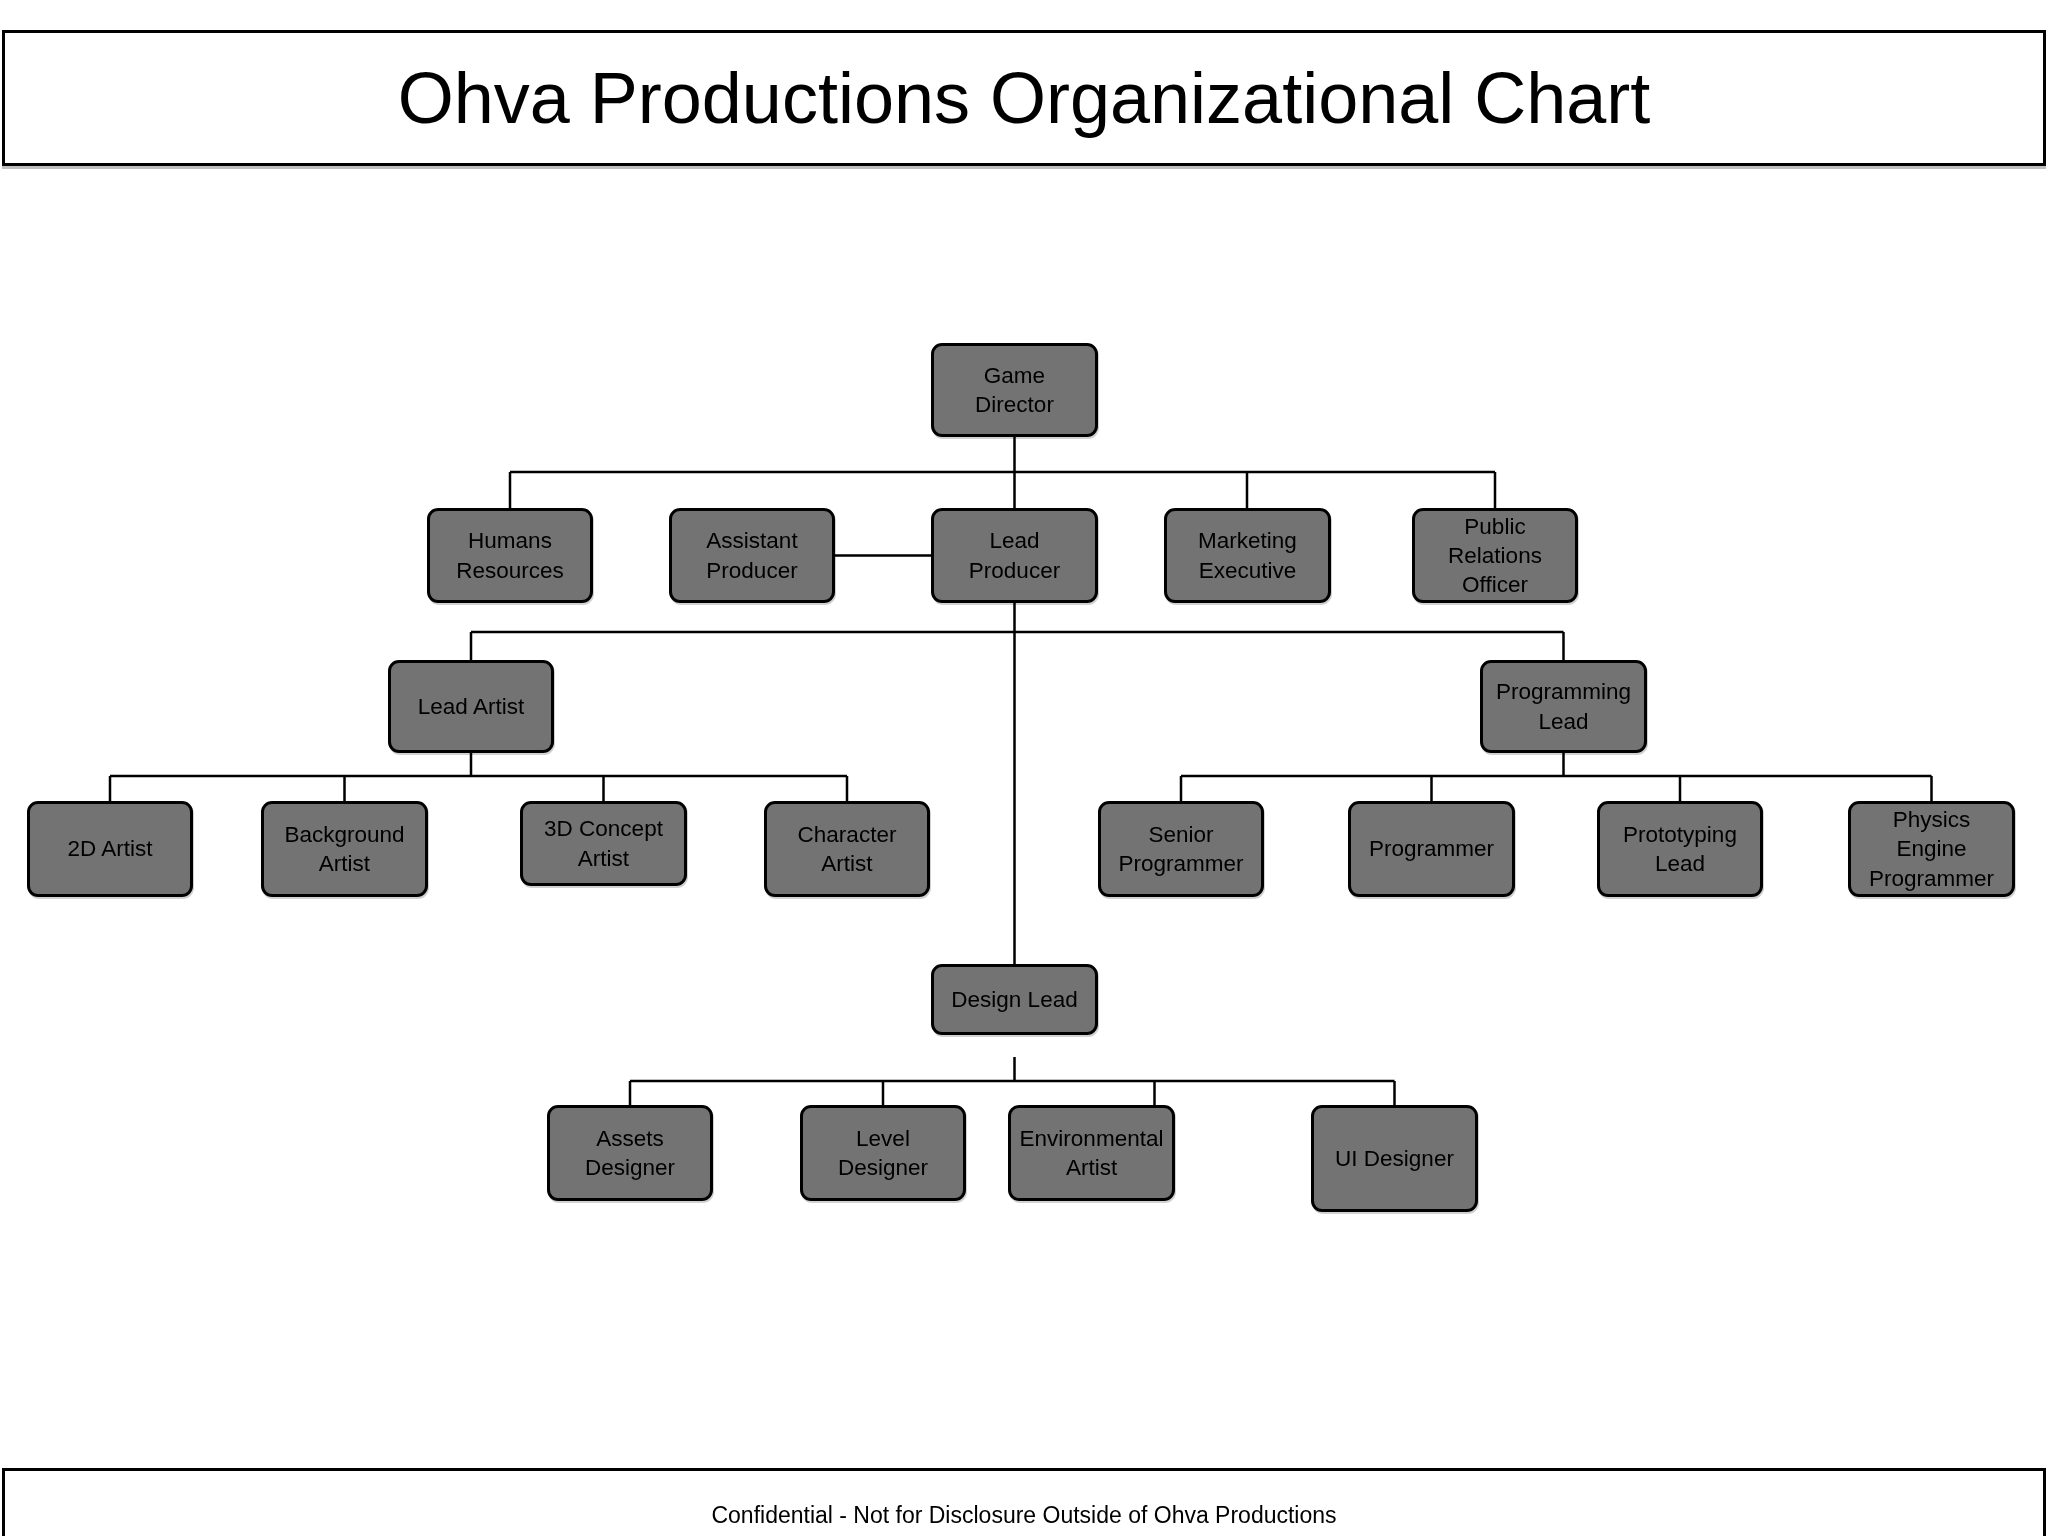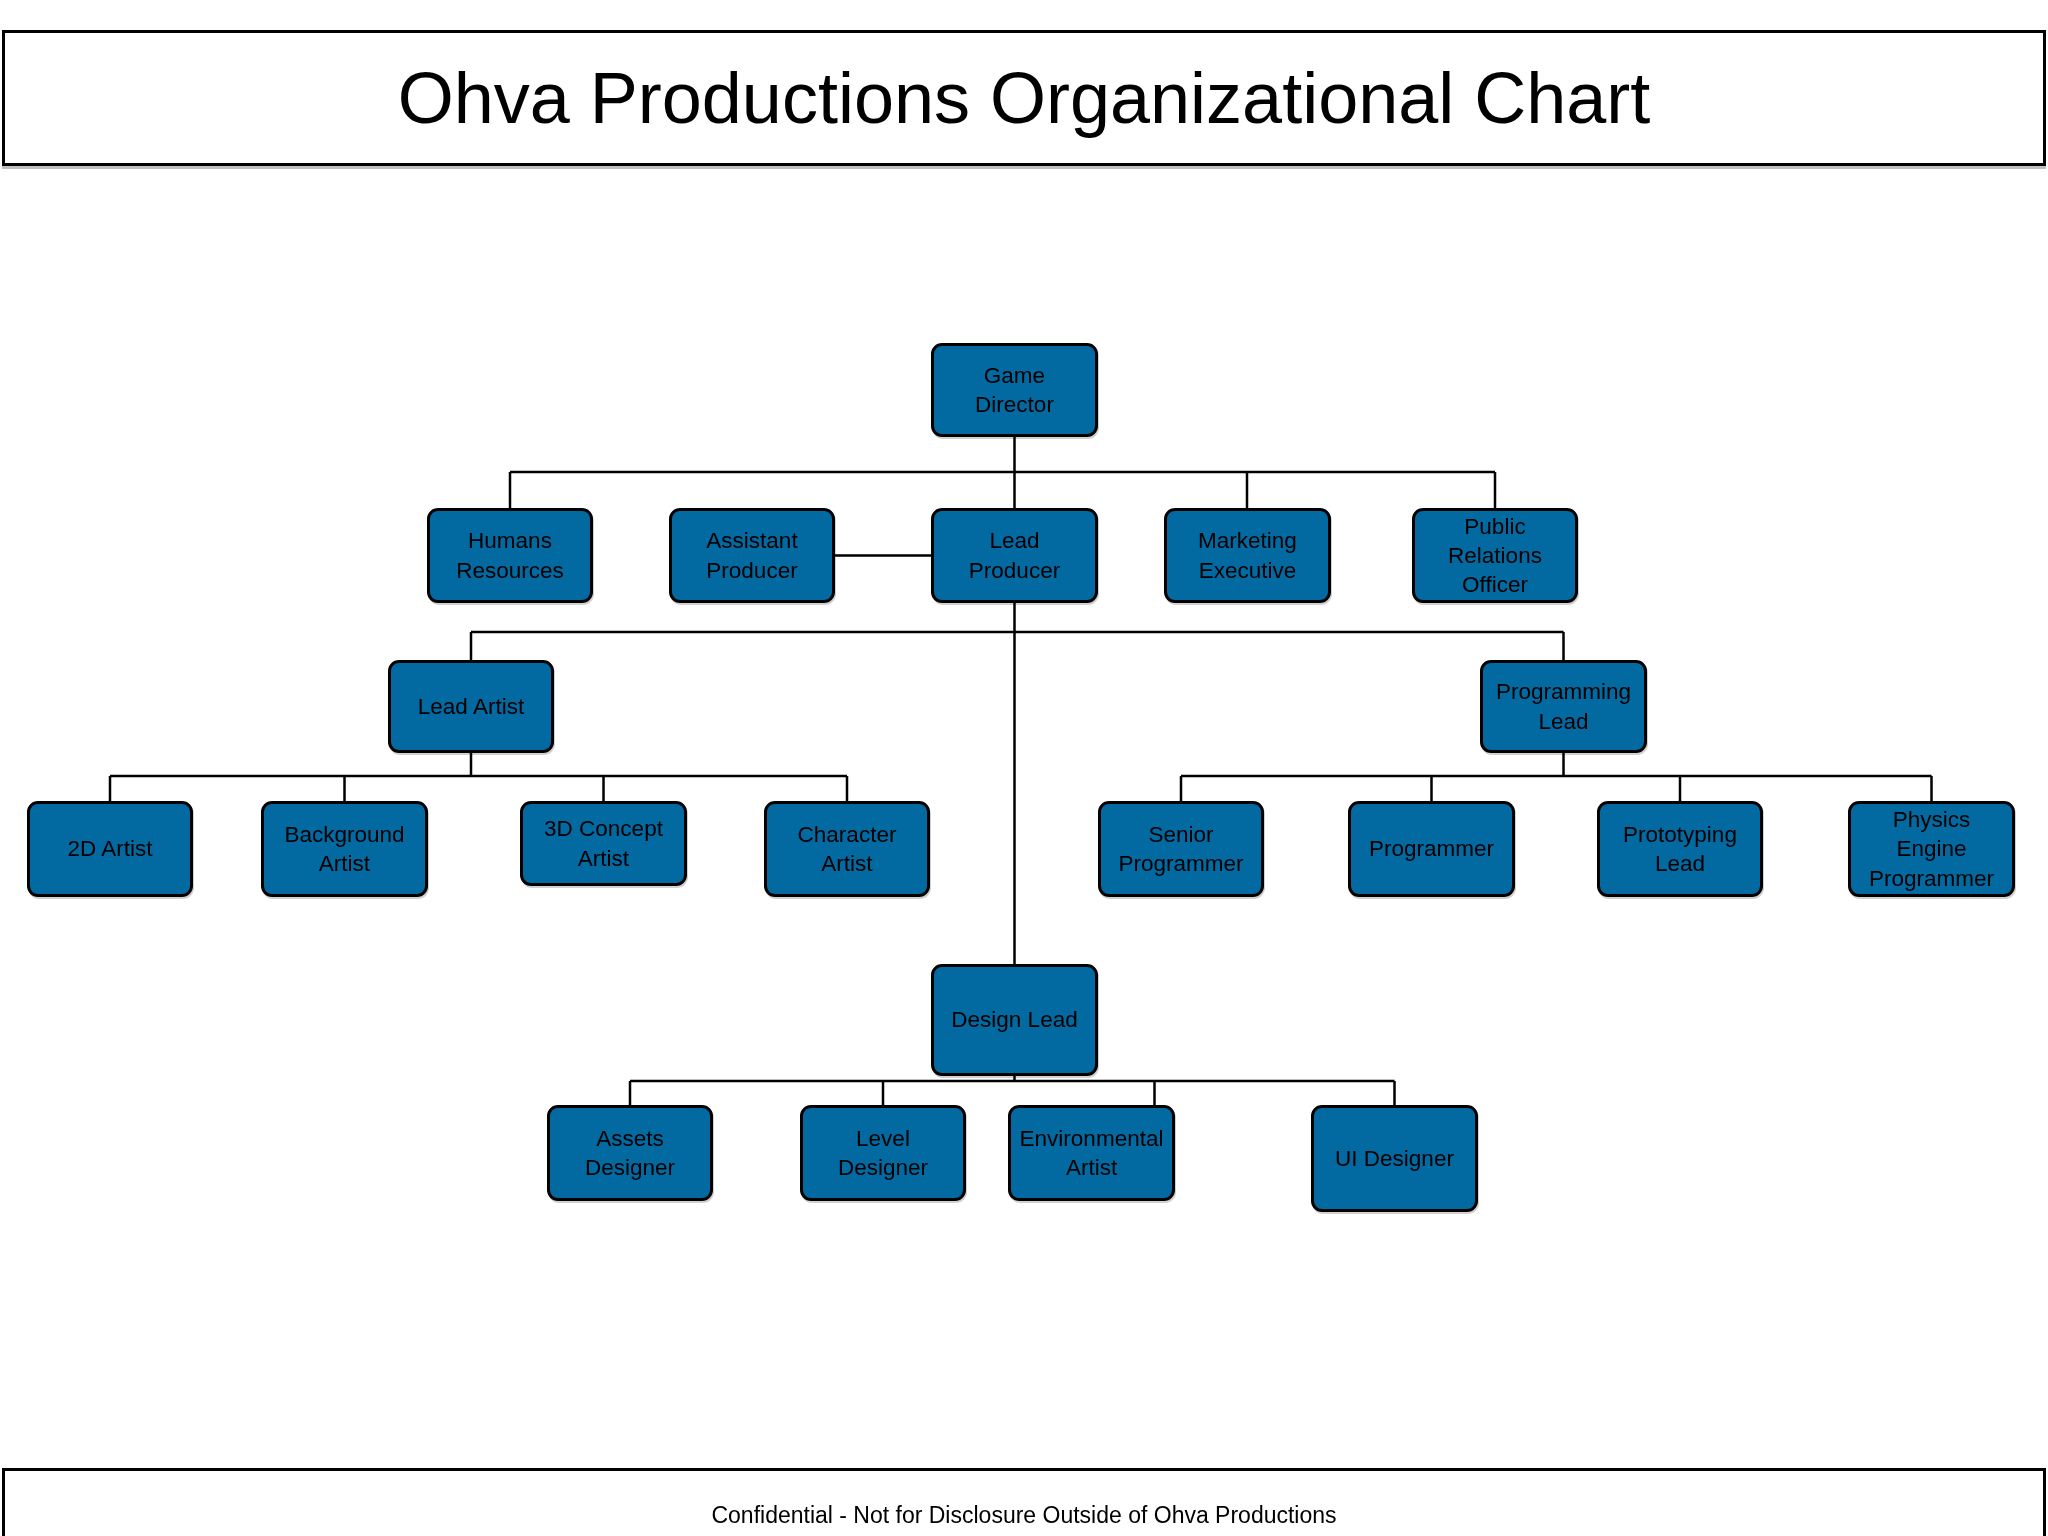--- a/index.html
+++ b/index.html
@@ -42,21 +42,21 @@
   }
   #wires {
     position: absolute;
     left: 0;
     top: 0;
     z-index: 1;
   }
   .node {
     position: absolute;
     box-sizing: border-box;
-    background: #0369a1;
+    background: #737373;
     border: 3px solid #000000;
     border-radius: 11px;
     display: flex;
     align-items: center;
     justify-content: center;
     text-align: center;
     font-size: 22.5px;
     line-height: 1.3;
     padding: 12px;
     z-index: 2;
@@ -161,21 +161,21 @@
   </div>
 
   <div class="node" style="left:1597px;top:773px;width:166px;height:96px">
     <span>Prototyping Lead</span>
   </div>
 
   <div class="node" style="left:1848px;top:773px;width:167px;height:96px">
     <span>Physics Engine Programmer</span>
   </div>
 
-  <div class="node" style="left:931px;top:936px;width:167px;height:112px">
+  <div class="node" style="left:931px;top:936px;width:167px;height:71px">
     <span>Design Lead</span>
   </div>
 
   <div class="node" style="left:547px;top:1077px;width:166px;height:96px">
     <span>Assets Designer</span>
   </div>
 
   <div class="node" style="left:800px;top:1077px;width:166px;height:96px">
     <span>Level Designer</span>
   </div>

